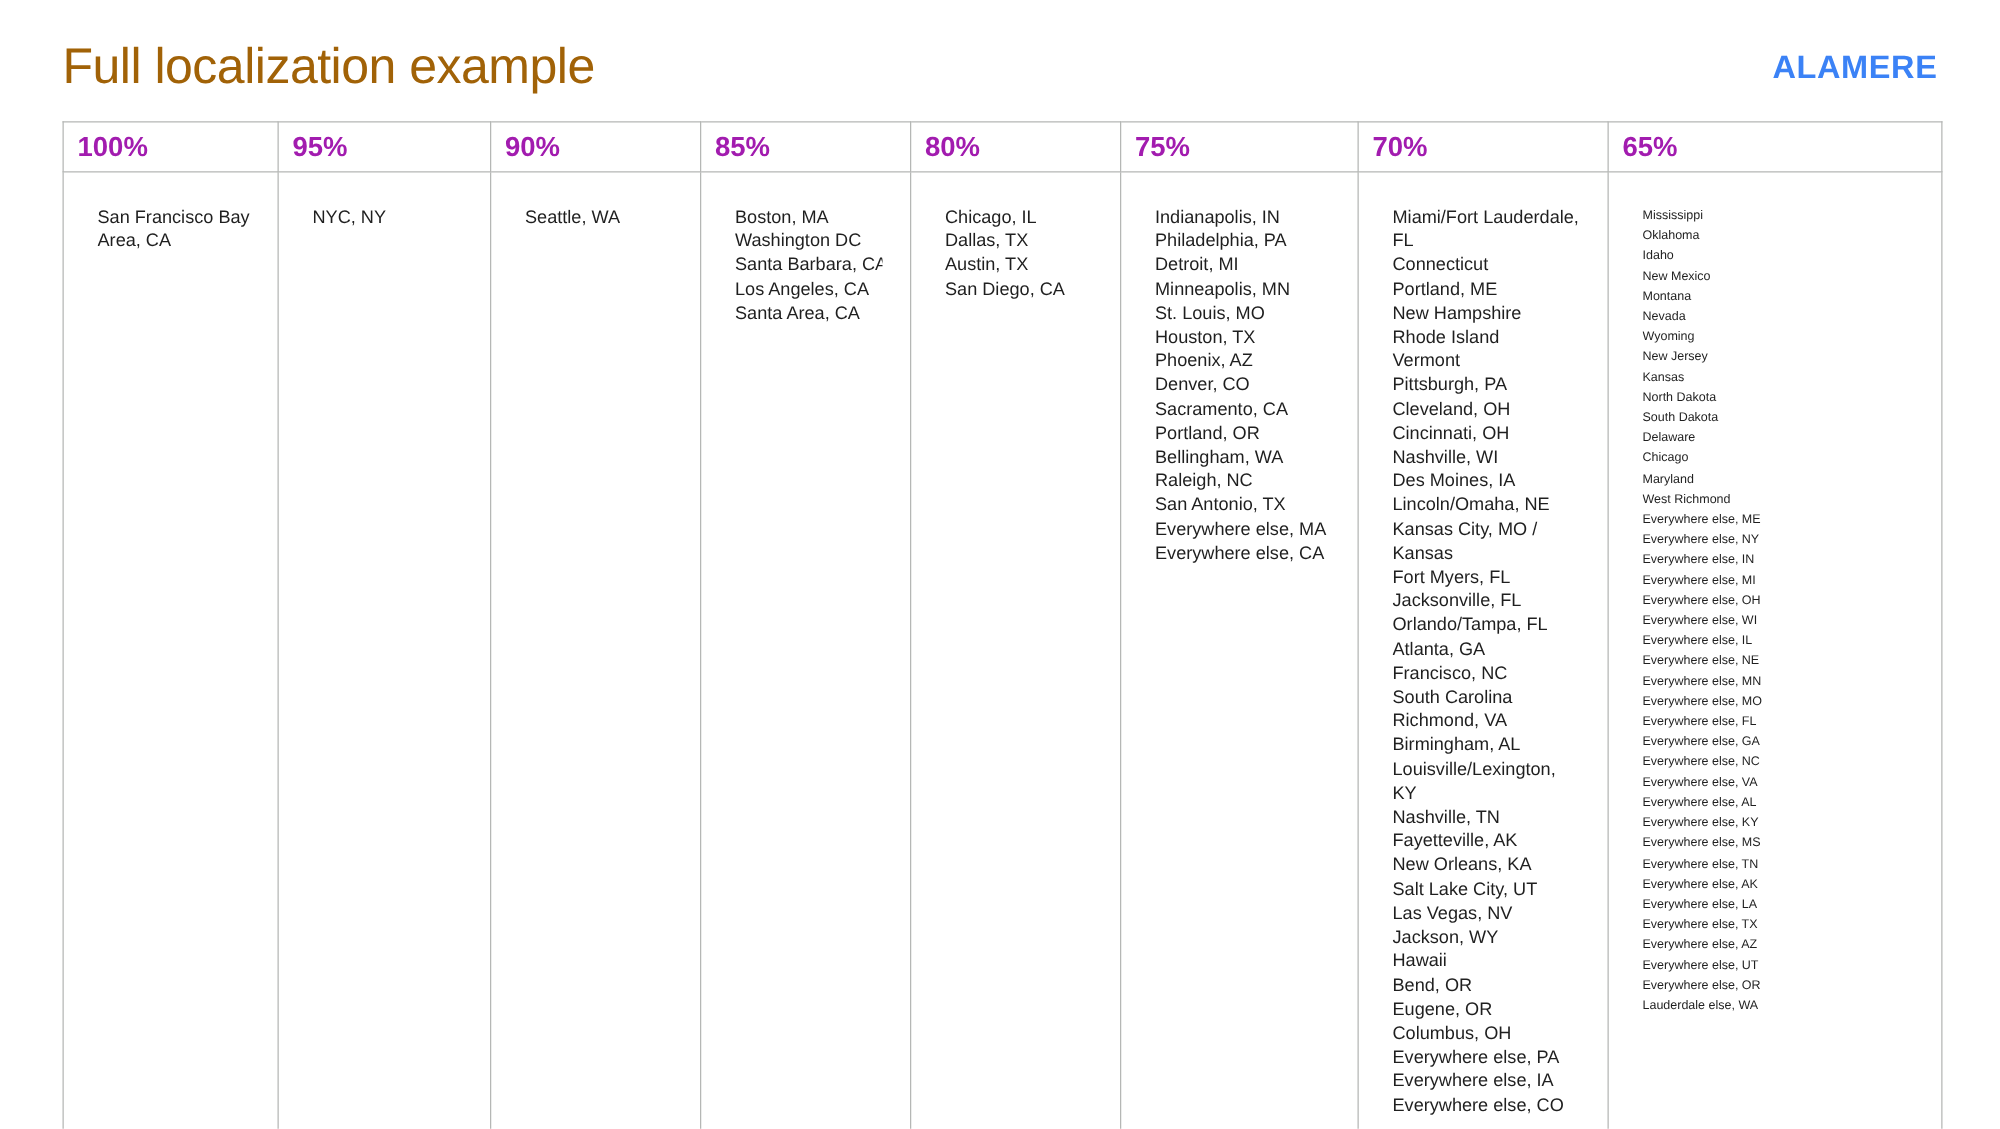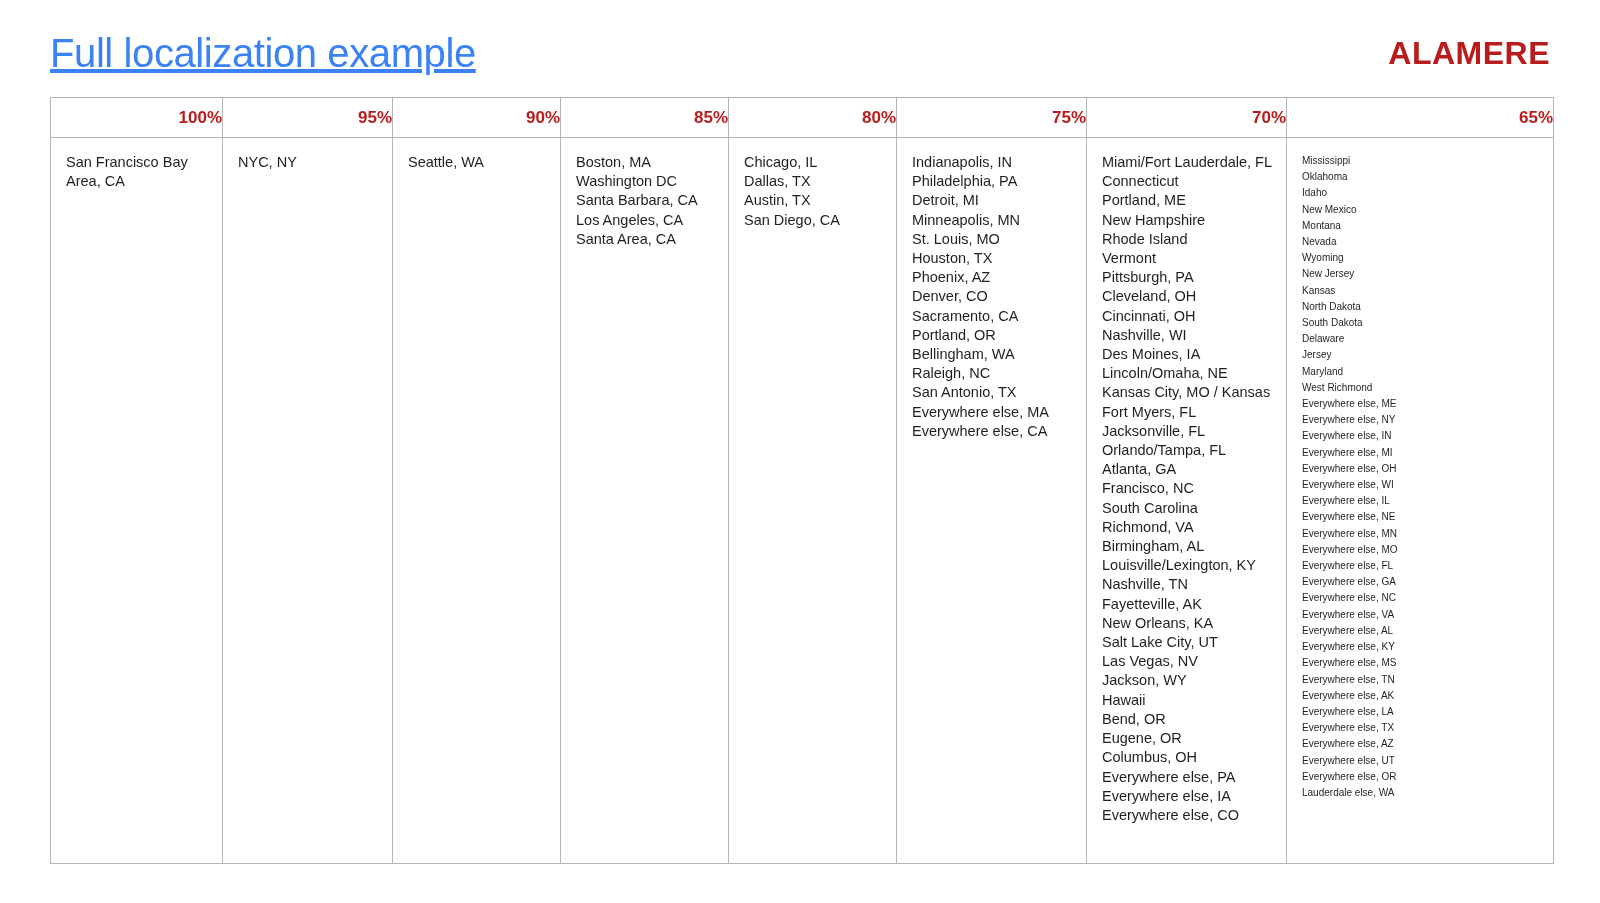--- a/index.html
+++ b/index.html
@@ -27,30 +27,29 @@
     top: 22px;
     right: 50px;
     height: 62px;
     display: flex;
     align-items: center;
     justify-content: space-between;
   }
   .page-title {
     font-size: 40px;
     font-weight: 400;
-    color: #3b82f6;
+    color: #a16207;
     letter-spacing: -0.4px;
     line-height: 1.15;
     white-space: nowrap;
-    text-decoration: underline;
   }
   .brand-logo {
-    font-size: 32px;
+    font-size: 26px;
     font-weight: 700;
-    color: #b91c1c;
+    color: #3b82f6;
     letter-spacing: 0.5px;
     line-height: 1;
     white-space: nowrap;
   }
   .table-wrap {
     position: absolute;
     left: 50px;
     top: 97px;
     width: 1503px;
   }
@@ -62,33 +61,32 @@
   table.loc-table th,
   table.loc-table td {
     border: 1px solid #b5b7b5;
     vertical-align: top;
     text-align: left;
     padding: 0;
   }
   table.loc-table th {
     height: 39px;
     padding: 0 0 0 11px;
-    font-size: 17px;
+    font-size: 22px;
     font-weight: 700;
-    color: #b91c1c;
+    color: #a21caf;
     vertical-align: middle;
-    text-align: right;
   }
   table.loc-table td {
     padding: 11px 6px 14px 11px;
     height: 700px;
   }
   .cell-list {
     display: block;
-    margin: 4px;
+    margin: 16px;
     padding: 0;
     list-style: none;
   }
   .cell-list li {
     font-size: 14.5px;
     line-height: 19.2px;
     color: #1f1f1f;
     white-space: nowrap;
     overflow: hidden;
     font-weight: 400;
@@ -242,21 +240,21 @@
                 <li>Idaho</li>
                 <li>New Mexico</li>
                 <li>Montana</li>
                 <li>Nevada</li>
                 <li>Wyoming</li>
                 <li>New Jersey</li>
                 <li>Kansas</li>
                 <li>North Dakota</li>
                 <li>South Dakota</li>
                 <li>Delaware</li>
-                <li>Jersey</li>
+                <li>Chicago</li>
                 <li>Maryland</li>
                 <li>West Richmond</li>
                 <li>Everywhere else, ME</li>
                 <li>Everywhere else, NY</li>
                 <li>Everywhere else, IN</li>
                 <li>Everywhere else, MI</li>
                 <li>Everywhere else, OH</li>
                 <li>Everywhere else, WI</li>
                 <li>Everywhere else, IL</li>
                 <li>Everywhere else, NE</li>

